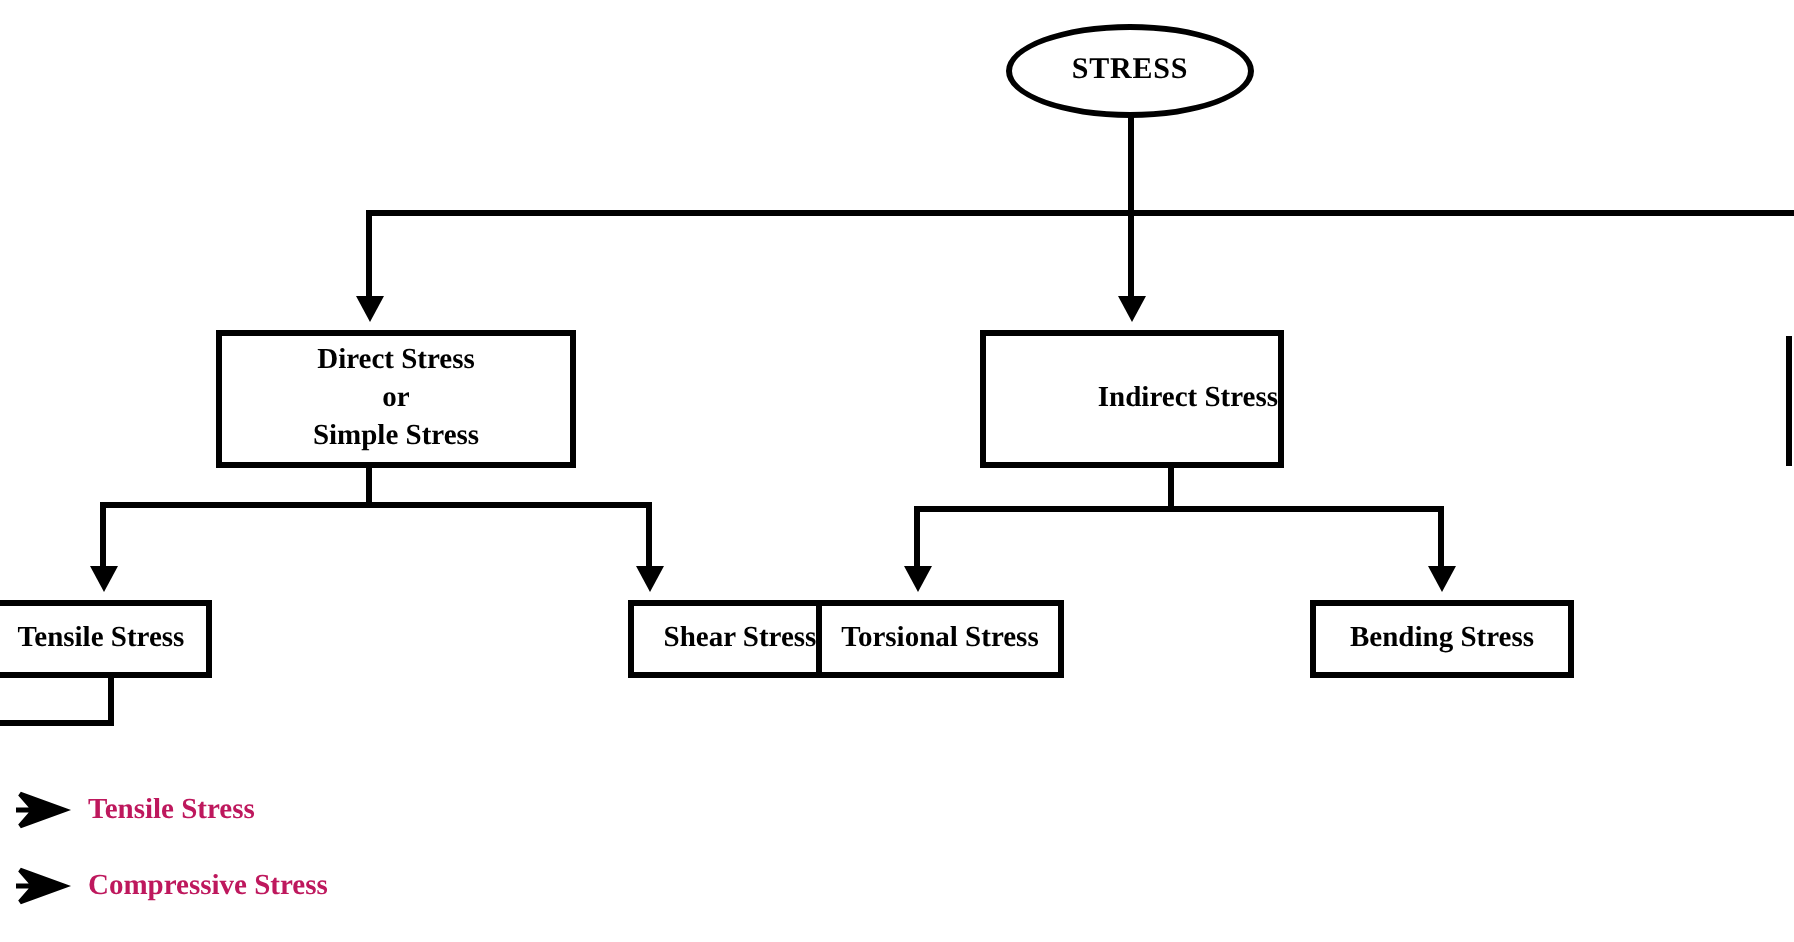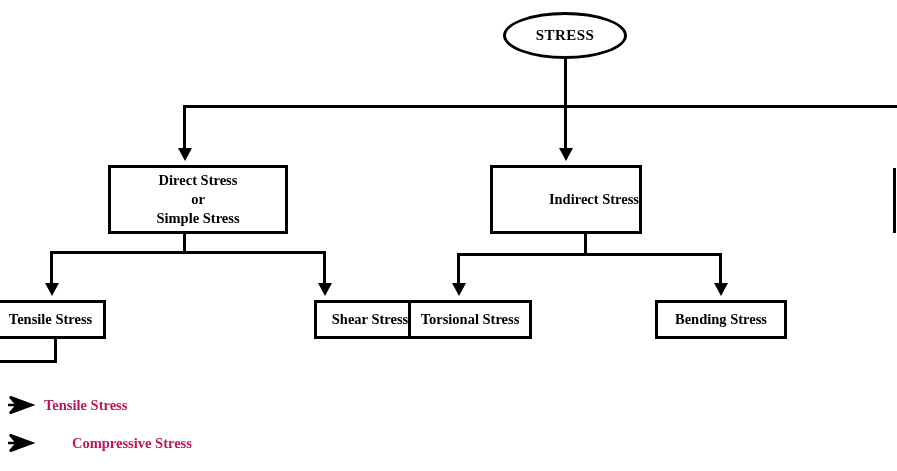--- a/index.html
+++ b/index.html
@@ -168,20 +168,20 @@
     <span class="node-text">Bending Stress</span>
   </div>
 
   <div class="legend-row" style="left:8px; top:394px;">
     <svg class="legend-arrow" viewBox="0 0 30 22">
       <path d="M0 11 L14 11 M2 3 L24 11 L2 19 L9 11 Z" fill="#000000" stroke="#000000" stroke-width="2.4" stroke-linejoin="miter"></path>
     </svg>
     <span class="legend-label">Tensile Stress</span>
   </div>
 
-  <div class="legend-row" style="left:8px; top:432px;gap:28px;">
+  <div class="legend-row" style="left:8px; top:432px;">
     <svg class="legend-arrow" viewBox="0 0 30 22">
       <path d="M0 11 L14 11 M2 3 L24 11 L2 19 L9 11 Z" fill="#000000" stroke="#000000" stroke-width="2.4" stroke-linejoin="miter"></path>
     </svg>
     <span class="legend-label">Compressive Stress</span>
   </div>
 
 </div>
 
 </body></html>

